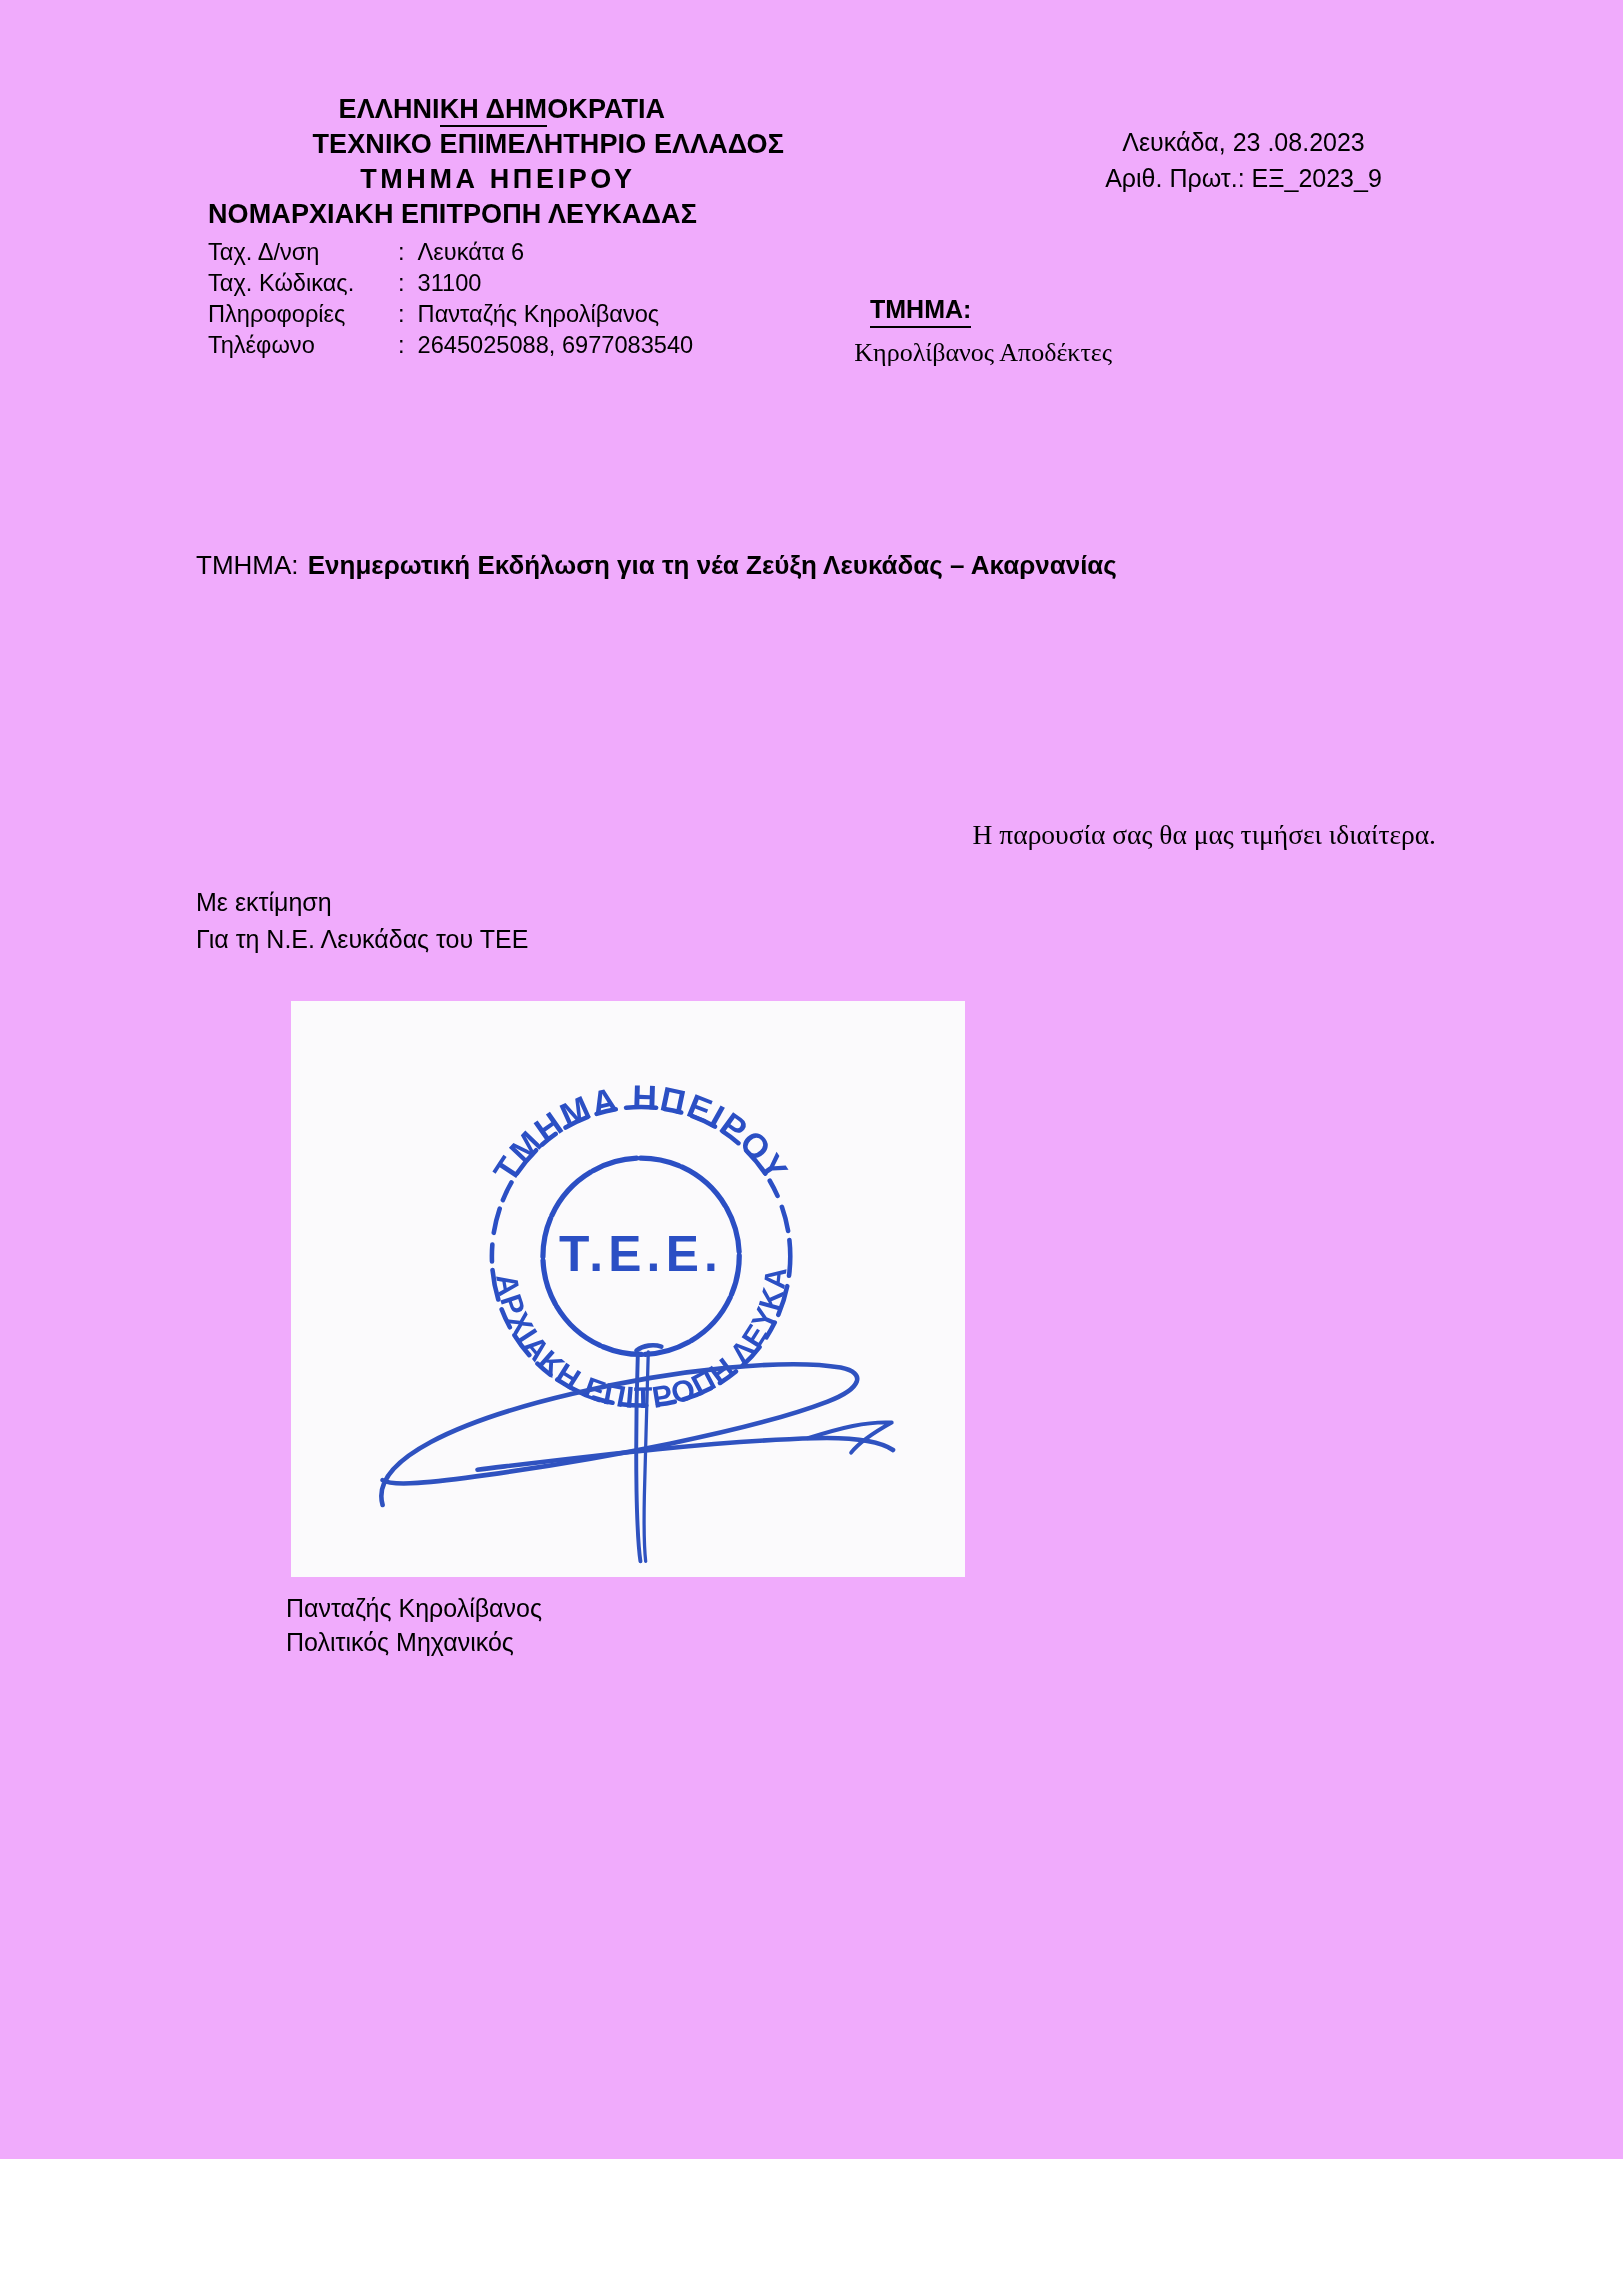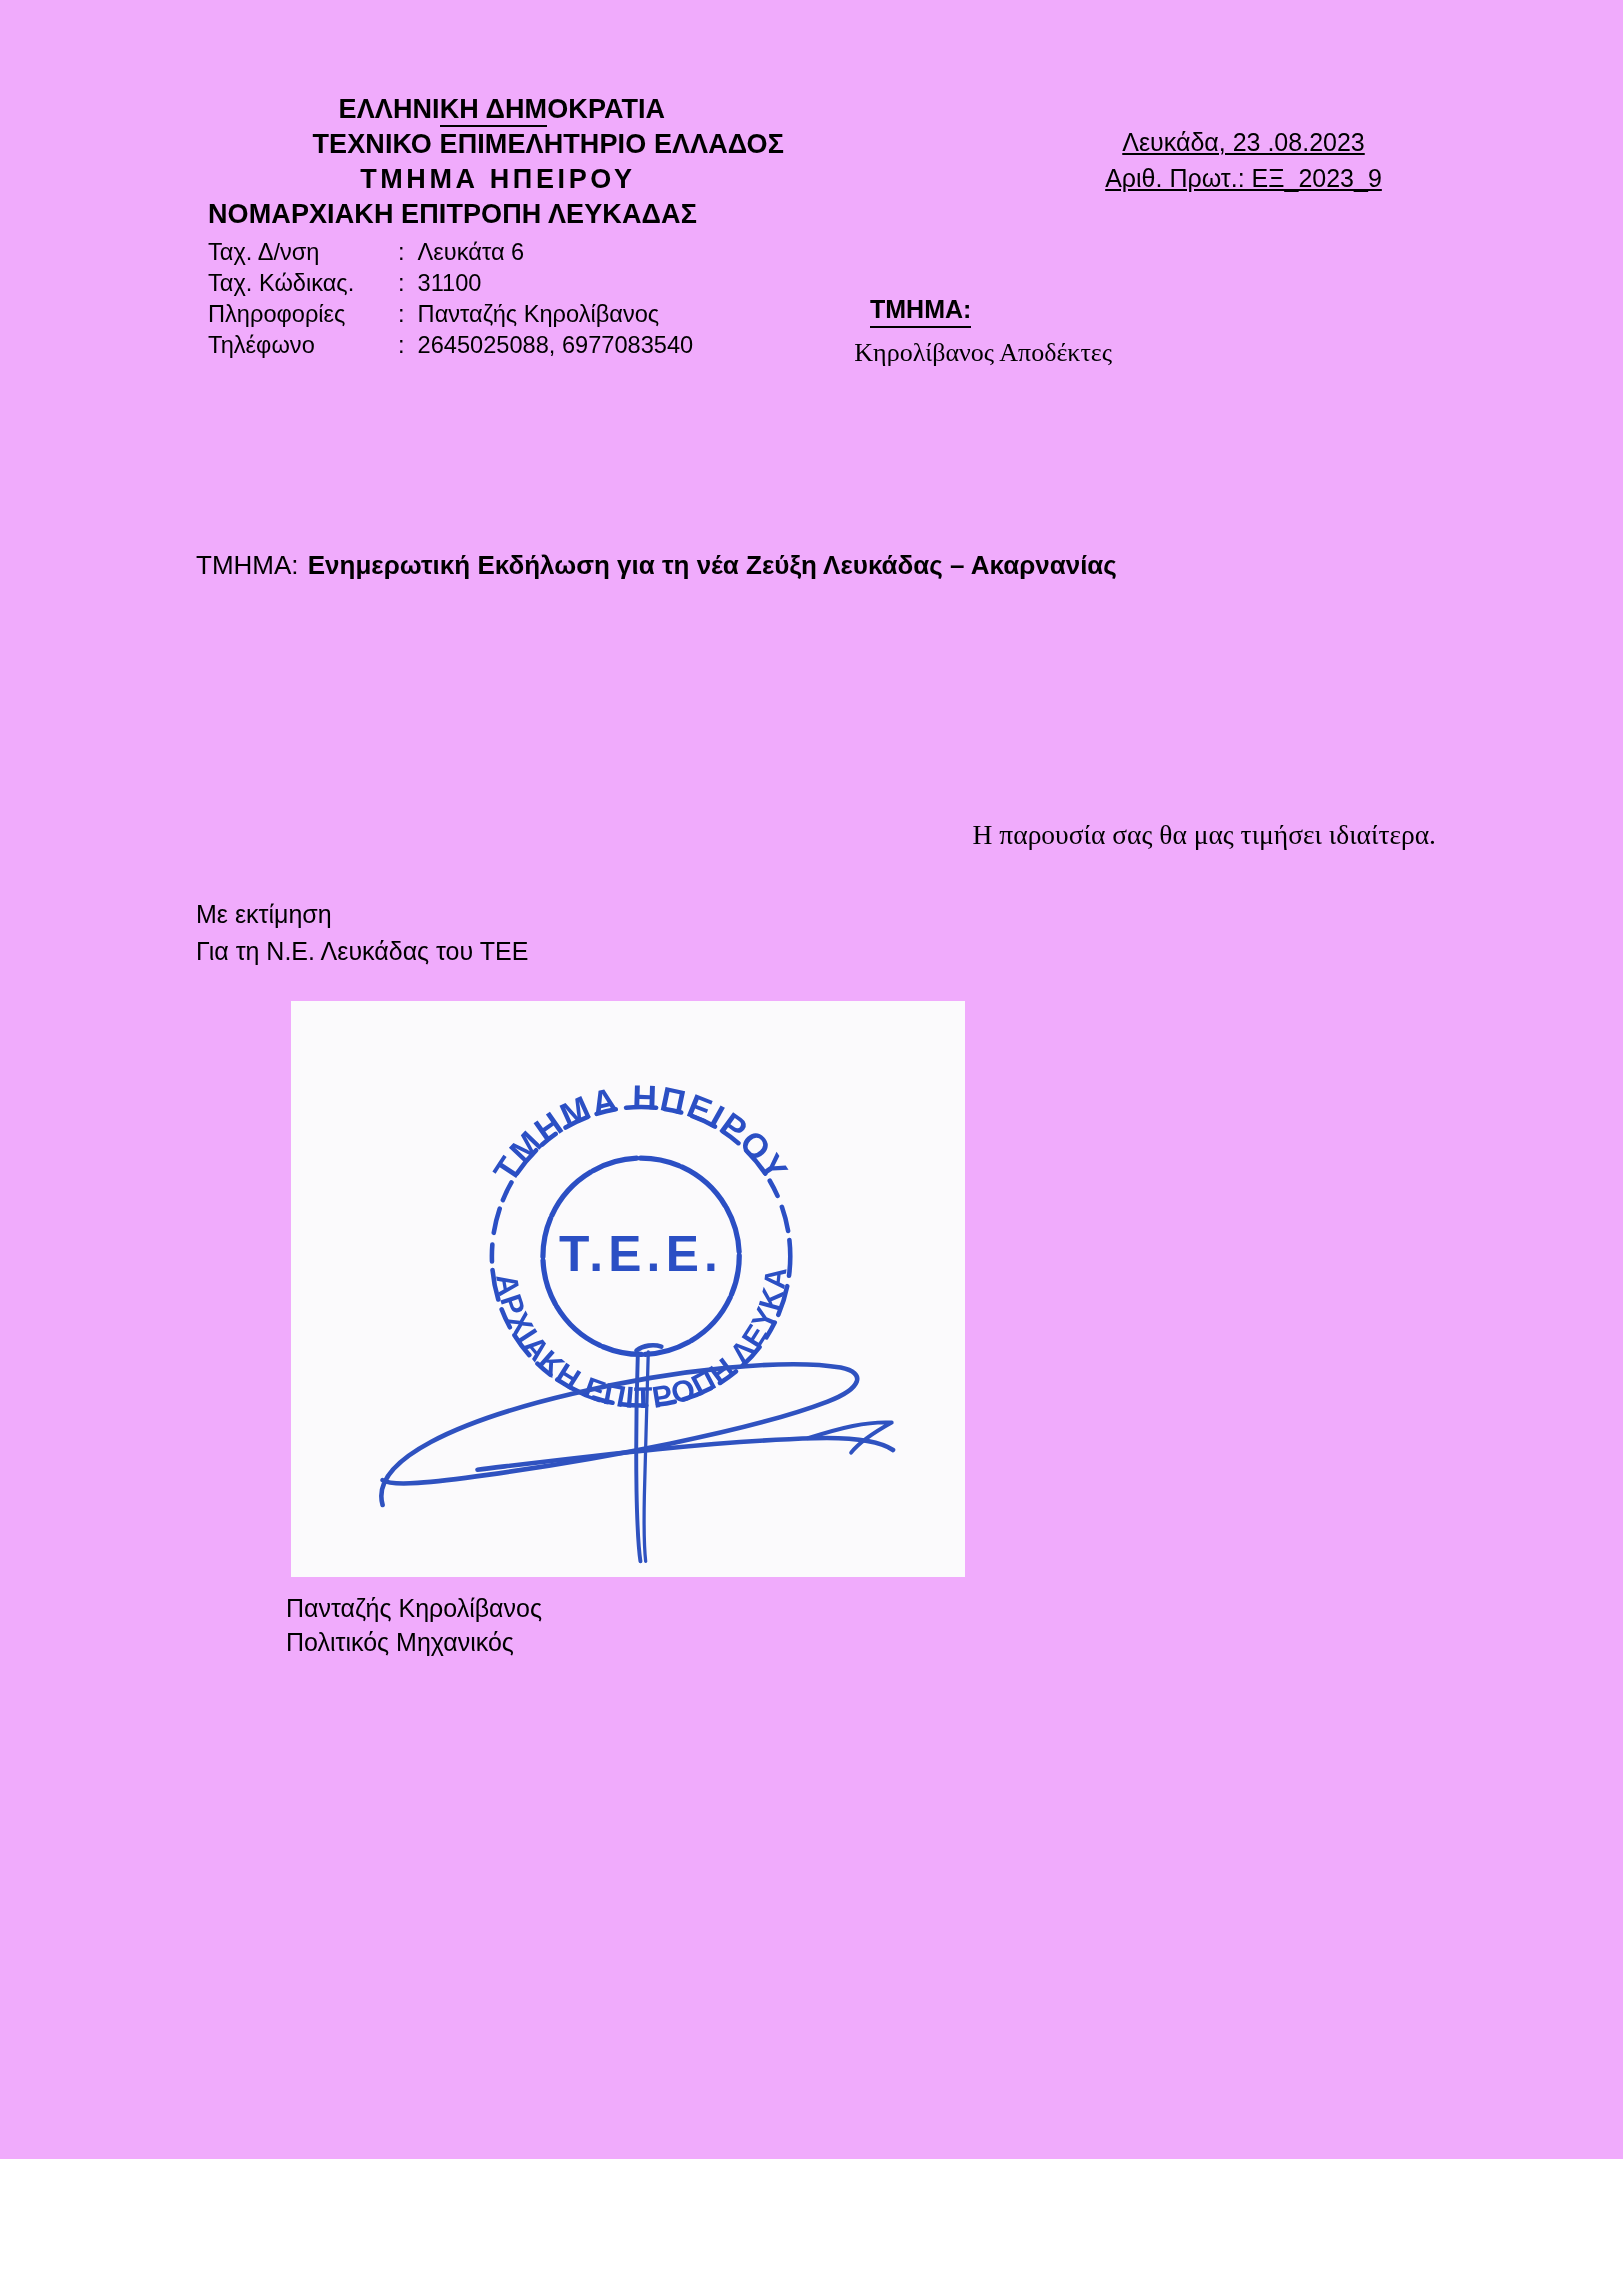--- a/index.html
+++ b/index.html
@@ -58,21 +58,21 @@
   .right-block {
     position: absolute;
     left: 1021px;
     top: 124px;
     width: 445px;
     text-align: center;
     font-family: "Liberation Sans", sans-serif;
     font-size: 25px;
     line-height: 36px;
   }
-  .right-block .r-line { white-space: nowrap; text-decoration: underline; }
+  .right-block .r-line { white-space: nowrap; }
 
   .pros-block {
     position: absolute;
     left: 870px;
     top: 294px;
     width: 523px;
   }
   .pros-label {
     font-family: "Liberation Sans", sans-serif;
     font-weight: bold;
@@ -118,21 +118,20 @@
   .body-par.p1 { top: 663px; text-indent: 65px; }
   .body-par.p2 { top: 814px; text-align: right; }
 
   .closing {
     position: absolute;
     left: 196px;
     top: 884px;
     font-family: "Liberation Sans", sans-serif;
     font-size: 25px;
     line-height: 37px;
-    margin-top: 12px;
   }
 
   
   .scan {
     position: absolute;
     left: 291px;
     top: 1001px;
     width: 674px;
     height: 576px;
     background: #fbfafc;

